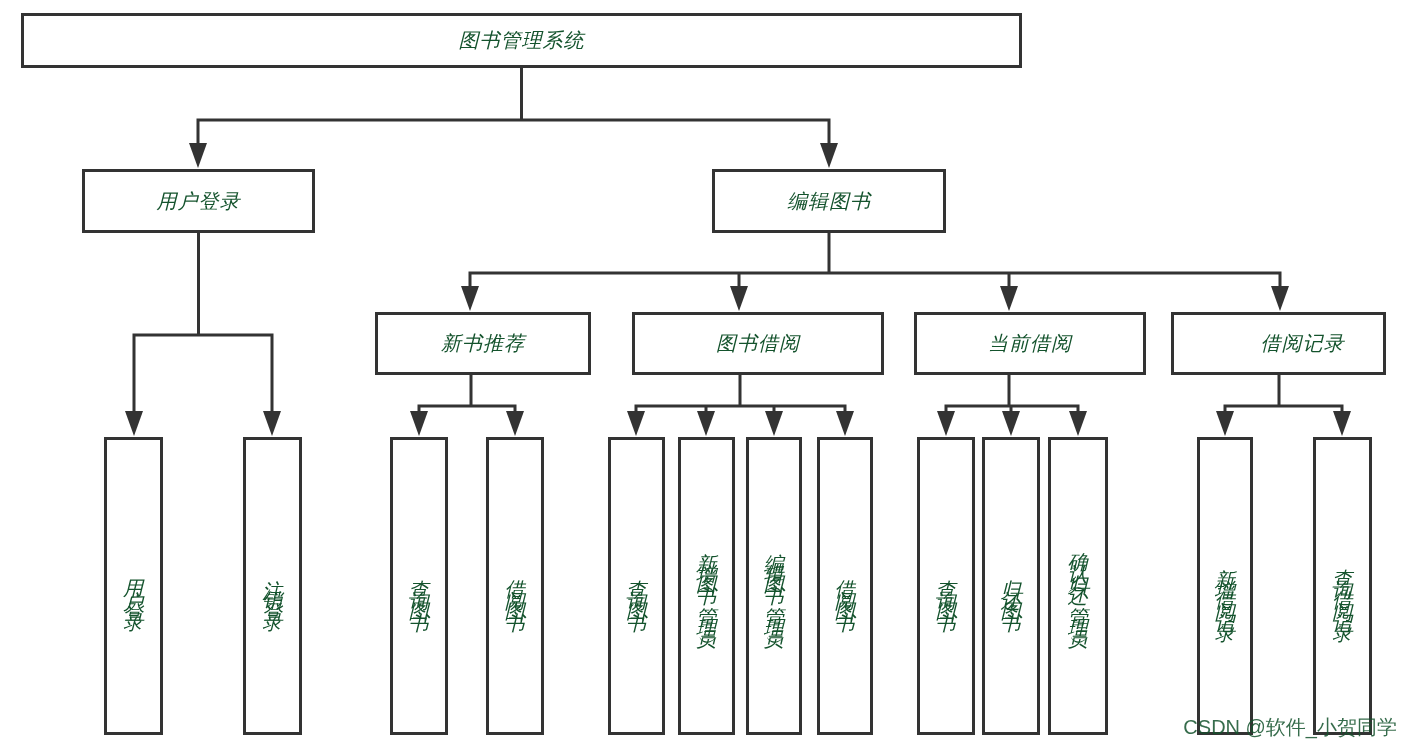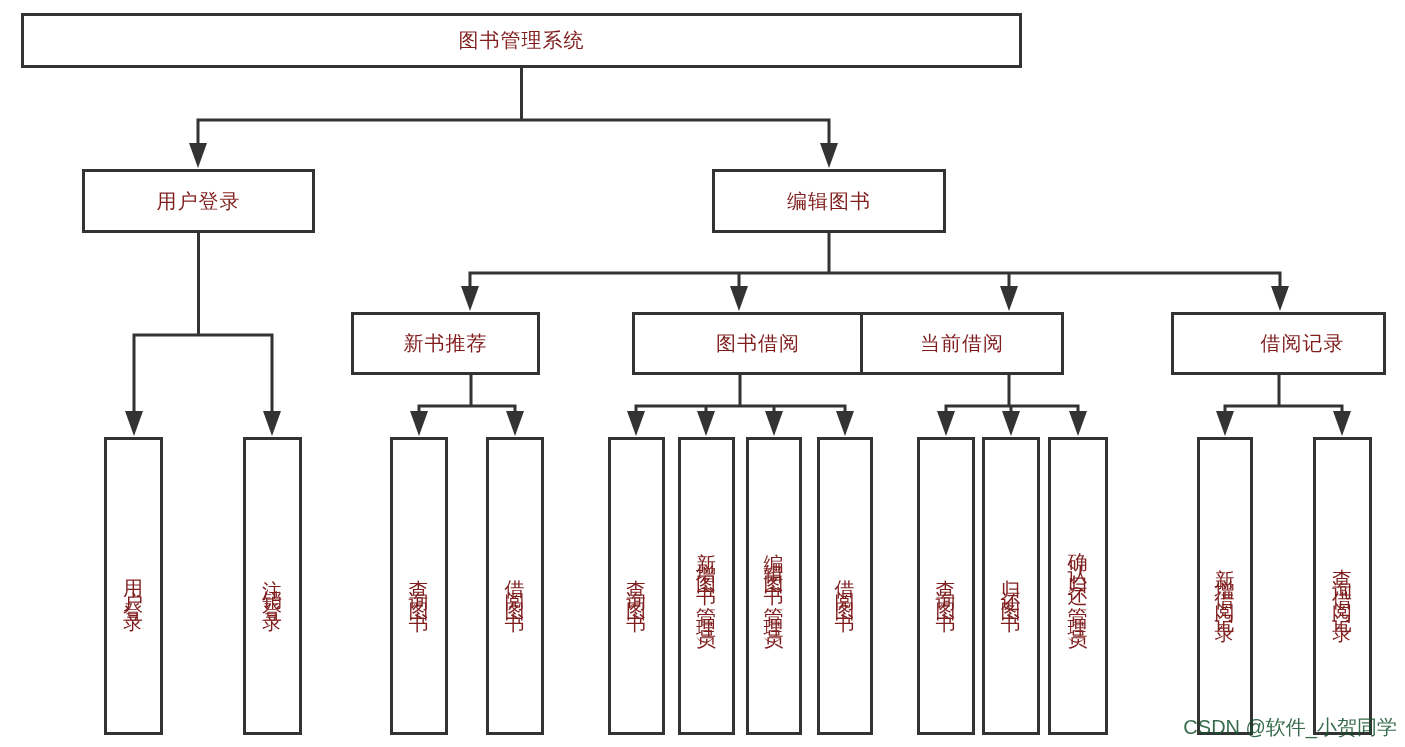--- a/index.html
+++ b/index.html
@@ -12,22 +12,23 @@
   }
   #connectors { position:absolute; left:0; top:0; }
   .box {
     position:absolute;
     border:3px solid #333333;
     background:#ffffff;
     box-sizing:border-box;
     display:flex;
     align-items:center;
     justify-content:center;
-    color:#7f1d1d;
+    color:#14532d;
     z-index:1;
+    font-style:italic;
   }
   .h-label { font-size:20px; letter-spacing:1px; white-space:nowrap; }
   .root  { left:21px;  top:13px;  width:1001px; height:55px; }
   .lvl2  { top:169px; height:64px; }
   .lvl3  { top:312px; height:63px; }
   .leaf  { top:437px; height:298px; }
   .leaf .v-label {
     writing-mode:vertical-rl;
     text-orientation:mixed;
     font-size:20px;
@@ -112,27 +113,27 @@
     <span class="h-label">图书管理系统</span>
   </div>
 
   <div class="box lvl2" style="left:82px; width:233px;">
     <span class="h-label">用户登录</span>
   </div>
   <div class="box lvl2" style="left:712px; width:234px;">
     <span class="h-label">编辑图书</span>
   </div>
 
-  <div class="box lvl3" style="left:351px; width:189px;">
+  <div class="box lvl3" style="left:375px; width:216px;">
     <span class="h-label">新书推荐</span>
   </div>
   <div class="box lvl3" style="left:632px; width:252px;">
     <span class="h-label">图书借阅</span>
   </div>
-  <div class="box lvl3" style="left:860px; width:204px;">
+  <div class="box lvl3" style="left:914px; width:232px;">
     <span class="h-label">当前借阅</span>
   </div>
   <div class="box lvl3" style="left:1171px; width:215px;padding-left:48px;">
     <span class="h-label">借阅记录</span>
   </div>
 
   <div class="box leaf" style="left:104px; width:59px;">
     <span class="v-label">用户登录</span>
   </div>
   <div class="box leaf" style="left:243px; width:59px;">

